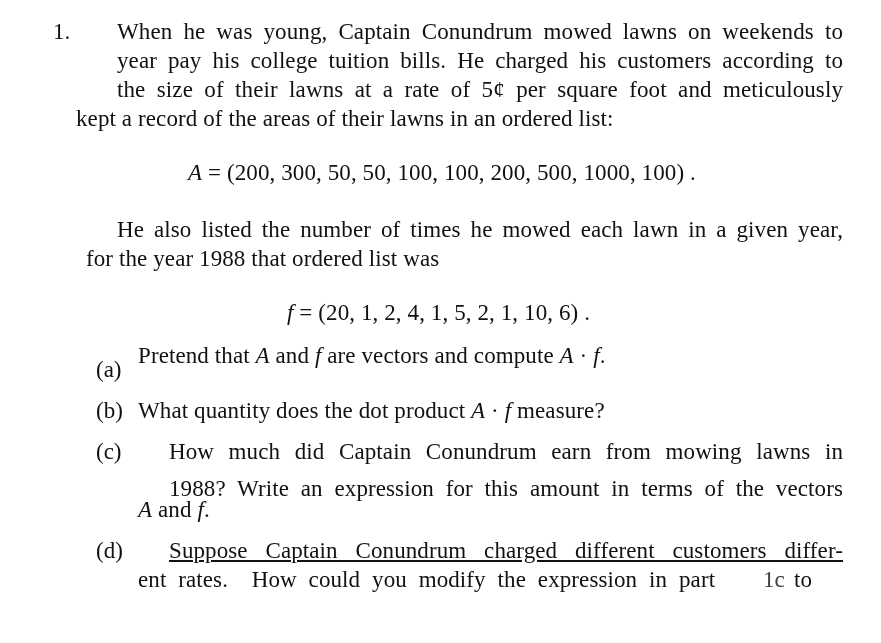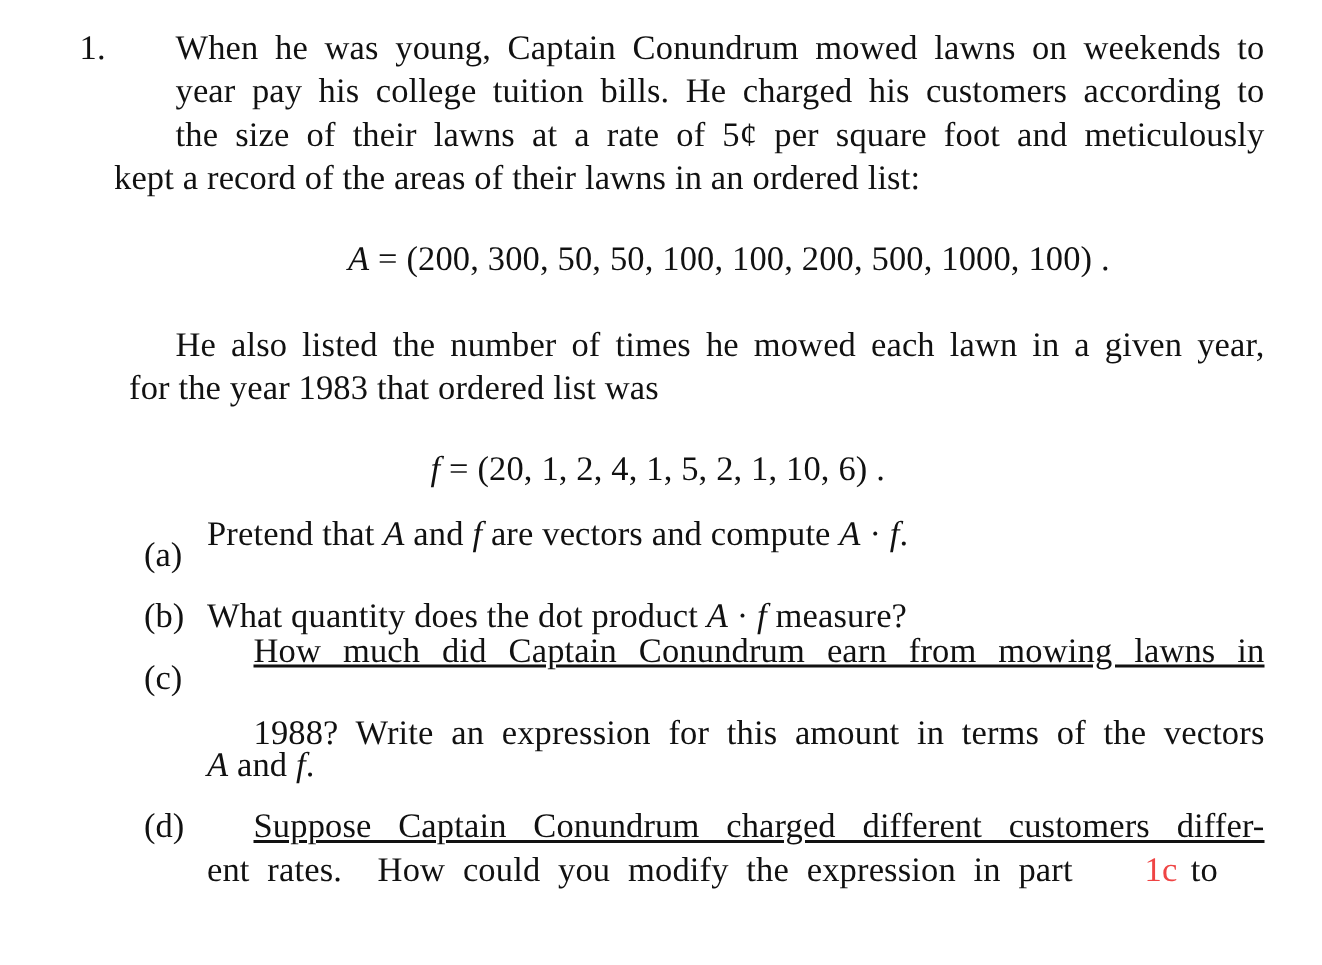--- a/index.html
+++ b/index.html
@@ -11,57 +11,57 @@
   .page { position: absolute; left: 0; top: 0; width: 881px; height: 643px; }
   .line {
     position: absolute; white-space: nowrap;
     font-family: "Liberation Serif", "DejaVu Serif", serif;
     font-size: 23px; line-height: 30px; letter-spacing: 0.1px;
   }
   .just { text-align: justify; text-align-last: justify; margin-left: 31px; }
   .num { position: absolute; left: 53px; }
   .math { font-style: italic; }
   .label { position: absolute; white-space: nowrap; font-family: "Liberation Serif", "DejaVu Serif", serif; font-size: 23px; line-height: 30px; }
-  .ref { color: #ef4444; }
+  .ref { color: #404040; }
 </style>
 </head>
 <body>
 
 <div class="page">
 
   <span class="line num" style="top:17px;">1.</span>
 
   <div class="line just" style="left:86px; top:17px; width:726px;">When he was young, Captain Conundrum mowed lawns on weekends to</div>
   <div class="line just" style="left:86px; top:46px; width:726px;">year pay his college tuition bills. He charged his customers according to</div>
   <div class="line just" style="left:86px; top:75px; width:726px;">the size of their lawns at a rate of 5¢ per square foot and meticulously</div>
   <div class="line" style="left:76px; top:104px;">kept a record of the areas of their lawns in an ordered list:</div>
 
-  <div class="line" style="left:188px; top:158px;margin-left:44px;">
+  <div class="line" style="left:188px; top:158px;">
     <span class="math">A</span><span> = (200, 300, 50, 50, 100, 100, 200, 500, 1000, 100) .</span>
   </div>
 
   <div class="line just" style="left:86px; top:215px; width:726px;">He also listed the number of times he mowed each lawn in a given year,</div>
-  <div class="line" style="left:86px; top:244px;">for the year 1983 that ordered list was</div>
+  <div class="line" style="left:86px; top:244px;">for the year 1988 that ordered list was</div>
 
   <div class="line" style="left:287px; top:298px;">
     <span class="math">f</span><span> = (20, 1, 2, 4, 1, 5, 2, 1, 10, 6) .</span>
   </div>
 
   <span class="label" style="left:96px; top:355px;">(a)</span>
   <div class="line" style="left:138px; top:341px;">
     <span>Pretend that </span><span class="math">A</span><span> and </span><span class="math">f</span><span> are vectors and compute </span><span class="math">A</span><span> · </span><span class="math">f</span><span>.</span>
   </div>
 
   <span class="label" style="left:96px; top:396px;">(b)</span>
   <div class="line" style="left:138px; top:396px;">
     <span>What quantity does the dot product </span><span class="math">A</span><span> · </span><span class="math">f</span><span> measure?</span>
   </div>
 
   <span class="label" style="left:96px; top:437px;">(c)</span>
-  <div class="line just" style="left:138px; top:419px; width:674px;text-decoration:underline;">How much did Captain Conundrum earn from mowing lawns in</div>
+  <div class="line just" style="left:138px; top:437px; width:674px;">How much did Captain Conundrum earn from mowing lawns in</div>
   <div class="line just" style="left:138px; top:474px; width:674px;">1988? Write an expression for this amount in terms of the vectors</div>
   <div class="line" style="left:138px; top:495px;">
     <span class="math">A</span><span> and </span><span class="math">f</span><span>.</span>
   </div>
 
   <span class="label" style="left:96px; top:536px;">(d)</span>
   <div class="line just" style="left:138px; top:536px; width:674px;text-decoration:underline;">Suppose Captain Conundrum charged different customers differ-</div>
   <div class="line" style="left:138px; top:565px; width:674px; display:flex; justify-content:space-between;align-items:center;">
     <span style="white-space:pre; word-spacing:6px;">ent rates.  How could you modify the expression in part </span>
     <span style="flex:1; display:flex; justify-content:flex-end; gap:9px;">

